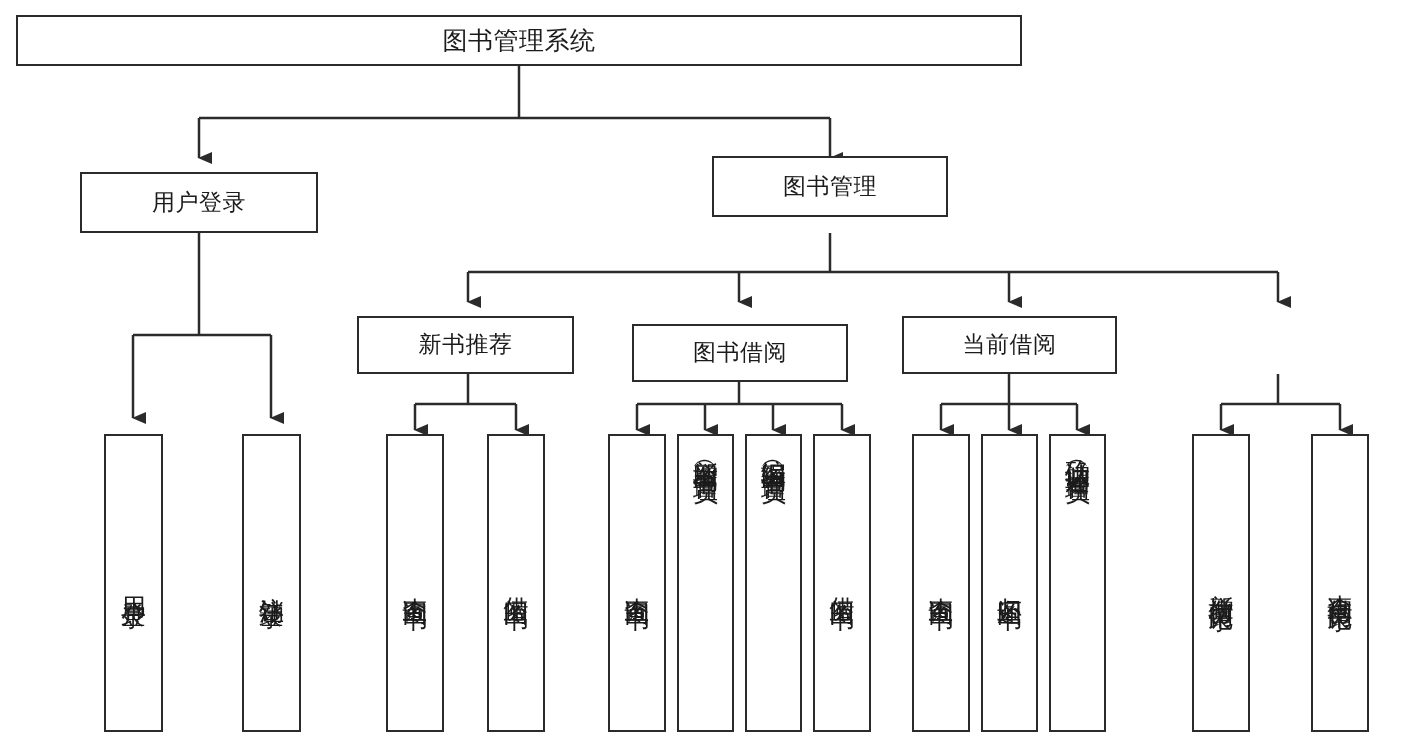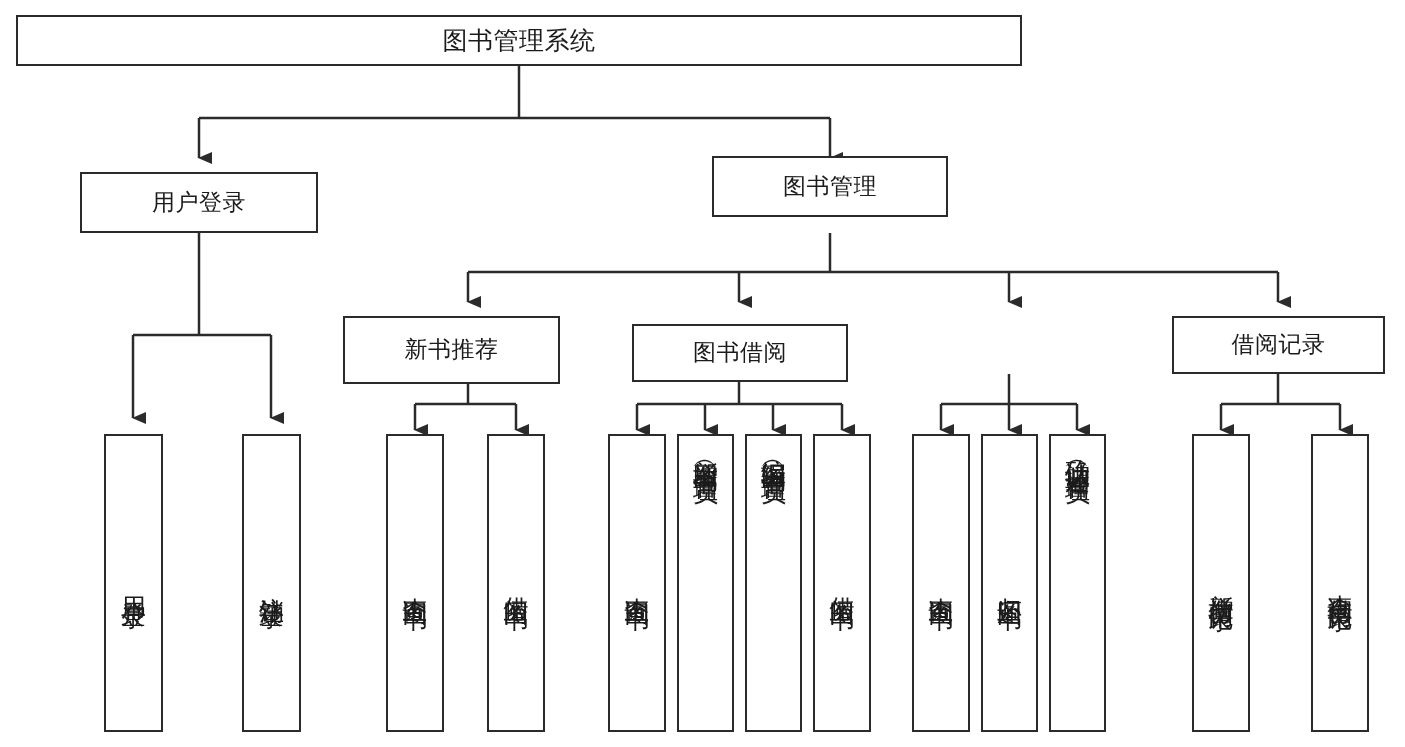--- a/index.html
+++ b/index.html
@@ -135,28 +135,28 @@
     <span class="label">图书管理系统</span>
   </div>
 
   <div class="node h" style="left:80px; top:172px; width:238px; height:61px;">
     <span class="label">用户登录</span>
   </div>
   <div class="node h" style="left:712px; top:156px; width:236px; height:61px;">
     <span class="label">图书管理</span>
   </div>
 
-  <div class="node h" style="left:343px; top:316px; width:217px; height:68px;">
+  <div class="node h" style="left:357px; top:316px; width:217px; height:58px;">
     <span class="label">新书推荐</span>
   </div>
   <div class="node h" style="left:632px; top:324px; width:216px; height:58px;">
     <span class="label">图书借阅</span>
   </div>
-  <div class="node h" style="left:1172px; top:316px; width:213px; height:58px;">
-    <span class="label">借阅记录</span>
+  <div class="node h" style="left:902px; top:316px; width:215px; height:58px;">
+    <span class="label">当前借阅</span>
   </div>
 
   <div class="node v mid" style="left:104px; top:434px; width:59px; height:298px;">
     <span class="label">用户登录</span>
   </div>
   <div class="node v mid" style="left:242px; top:434px; width:59px; height:298px;">
     <span class="label">注销登录</span>
   </div>
 
   <div class="node v mid" style="left:386px; top:434px; width:58px; height:298px;">

